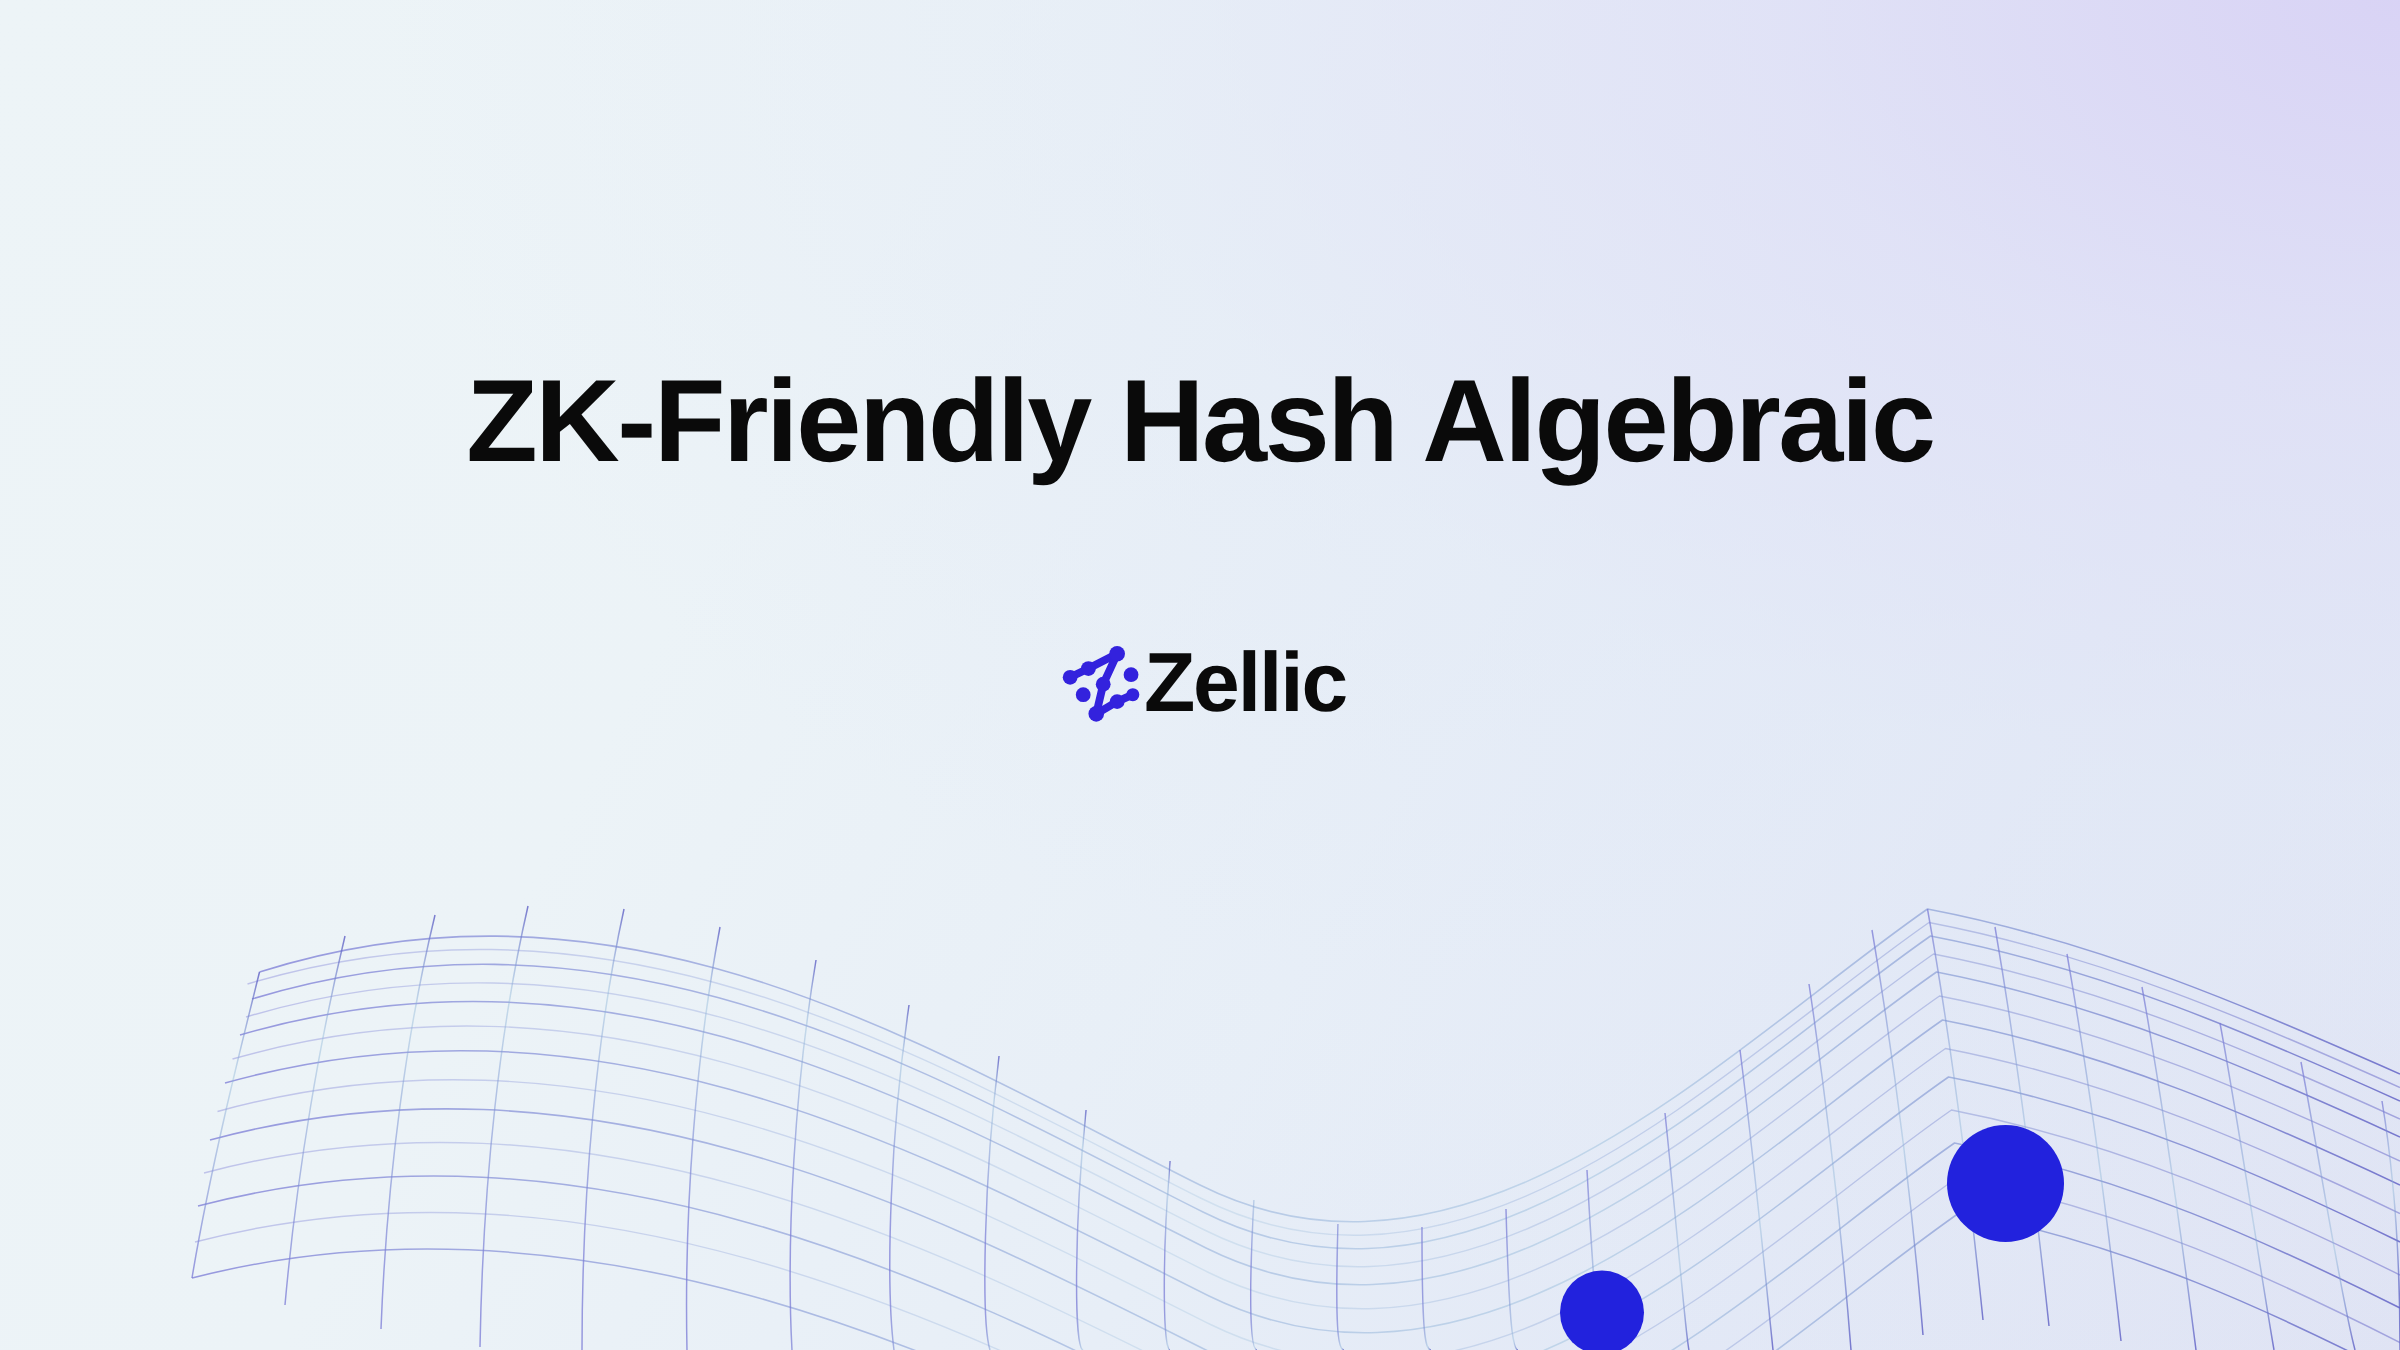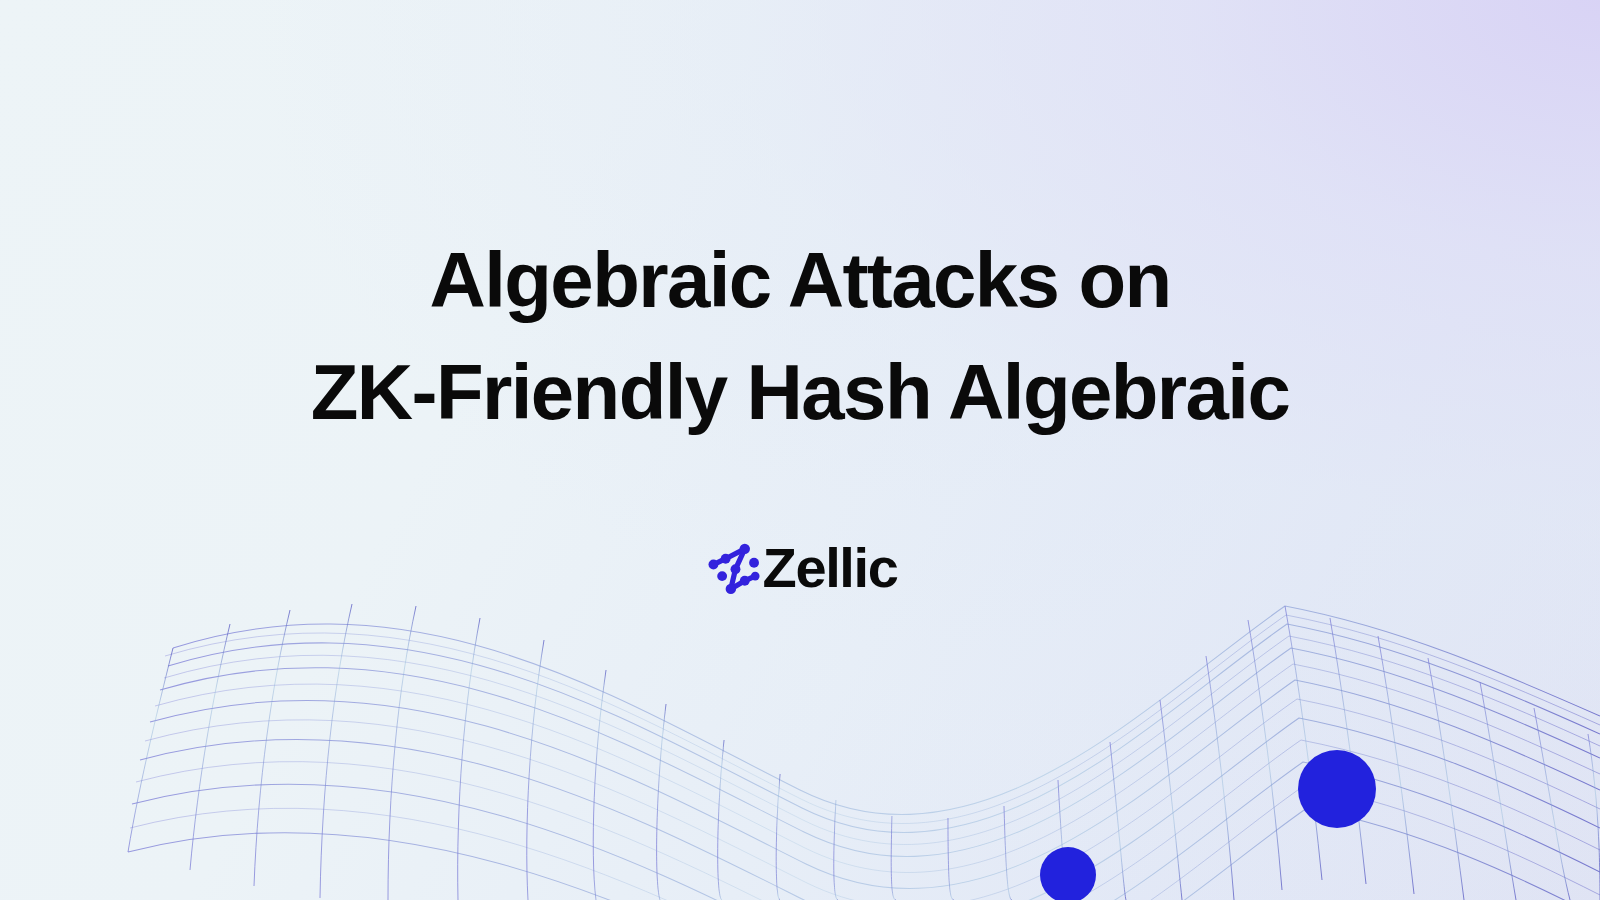--- a/index.html
+++ b/index.html
@@ -166,21 +166,20 @@
       </g>
     </svg>
   </div>
 
   <div class="accent-dot" id="accent-dot-large" style="background:#2222dd;"></div>
   <div class="accent-dot" id="accent-dot-small" style="background:#2222dd;"></div>
 
   <div id="hero-content">
 
     <h1 id="hero-title">
-      <span class="title-line">Algebraic Attacks on</span>
       <span class="title-line">ZK-Friendly Hash Algebraic</span>
     </h1>
 
     <div id="logo-lockup">
       <svg id="logo-mark" viewBox="0 0 100 100" xmlns="http://www.w3.org/2000/svg">
         <g stroke="#3322dd" stroke-width="9" stroke-linecap="round" fill="none">
 
           <path d="M18,44 L39,34"></path>
           <path d="M39,34 L72,17"></path>
           <path d="M72,17 L56,52"></path>

